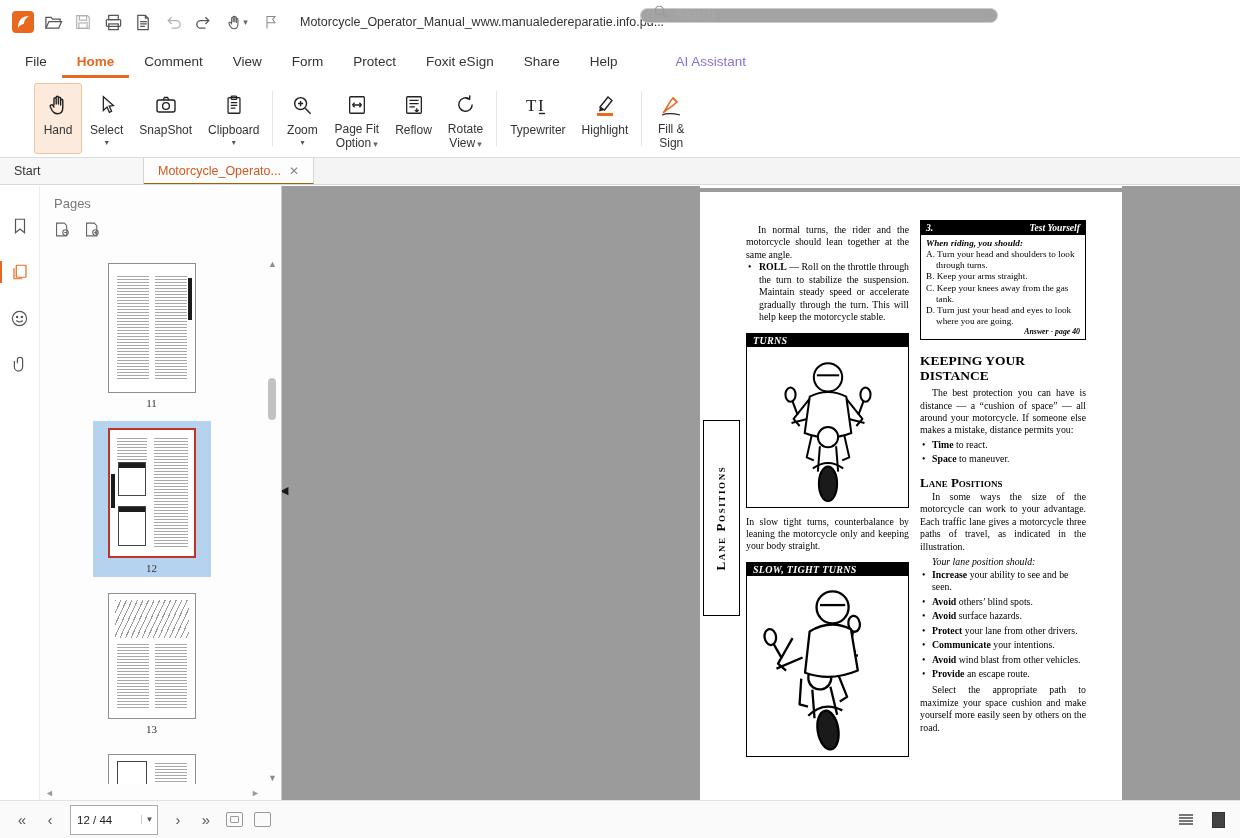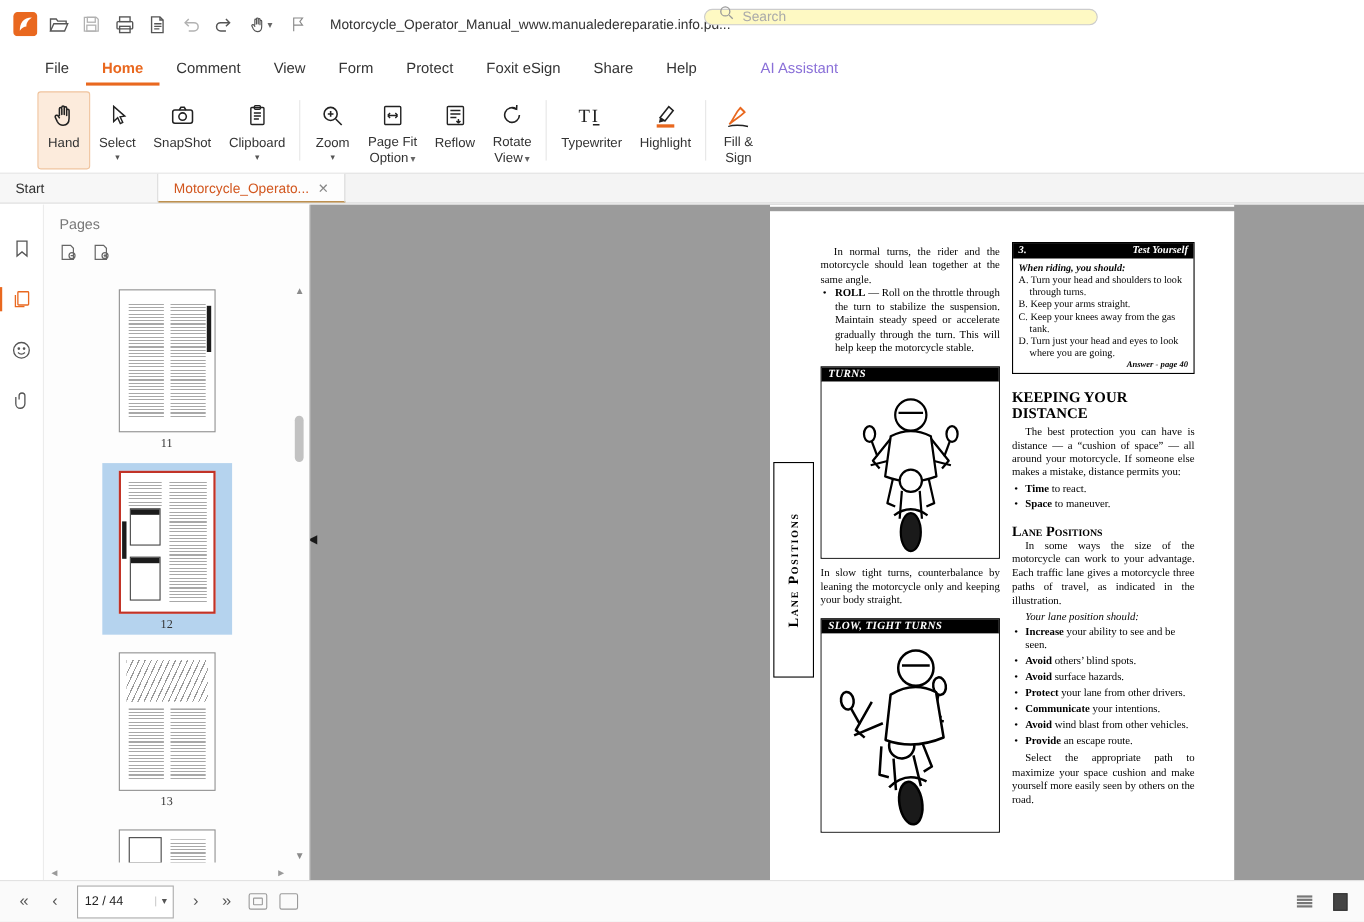--- a/index.html
+++ b/index.html
@@ -9,26 +9,26 @@
 
   
   .quickbar { position:absolute; top:0; left:0; right:0; height:44px; background:#fff; display:flex; align-items:center; padding:0 8px; }
   .qicon { width:30px; height:30px; display:flex; align-items:center; justify-content:center; border-radius:3px; color:#555; flex:0 0 auto; }
   .qicon svg { display:block; }
   .qicon.dim svg { opacity:.45; }
   .logo { width:30px; }
   .hand-quick { width:38px; }
   .caret { font-size:9px; color:#666; line-height:1; }
   .doc-title { margin-left:14px; font-size:12.5px; color:#333; white-space:nowrap; }
-  .searchbox { position:absolute; left:640px; top:8px; width:358px; height:15px; border:1px solid #ccc; border-radius:15px; background:#fef9c3; display:flex; align-items:flex-end; padding:0 12px; gap:7px; }
+  .searchbox { position:absolute; left:640px; top:8px; width:358px; height:15px; border:1px solid #ccc; border-radius:15px; background:#a3a3a3; display:flex; align-items:flex-end; padding:0 12px; gap:7px; }
   .searchbox input { border:none; outline:none; flex:1; font-size:12.5px; color:#333; background:transparent; font-family:"Liberation Sans",sans-serif; }
   .searchbox input::placeholder { color:#aaa; }
 
   
-  .menubar { position:absolute; top:44px; left:16px; right:0; height:34px; display:flex; align-items:stretch; padding:0 10px; background:#fff; }
+  .menubar { position:absolute; top:44px; left:0; right:0; height:34px; display:flex; align-items:stretch; padding:0 10px; background:#fff; }
   .menu-item { display:flex; align-items:center; padding:0 15px; font-size:13.5px; color:#333; cursor:default; }
   .menu-item.active { color:#e9681f; font-weight:bold; box-shadow:inset 0 -3px 0 #e9681f; }
   .menu-item.ai { color:#8a70d8; margin-left:28px; }
 
   
   .ribbon { position:absolute; top:78px; left:0; right:0; height:80px; background:#fff; border-bottom:1px solid #dcdcdc; display:flex; align-items:stretch; padding:5px 6px 3px; }
   .rbtn { display:flex; flex-direction:column; align-items:center; padding:5px 7px 2px; border:1px solid transparent; border-radius:3px; min-width:48px; }
   .rbtn .ricon { height:32px; display:flex; align-items:center; justify-content:center; }
   .rbtn .rlabel { font-size:12px; color:#333; text-align:center; line-height:1.15; margin-top:3px; white-space:pre-line; }
   .rbtn.selected { background:#fcebdc; border-color:#f0c49e;margin-left:28px; }

